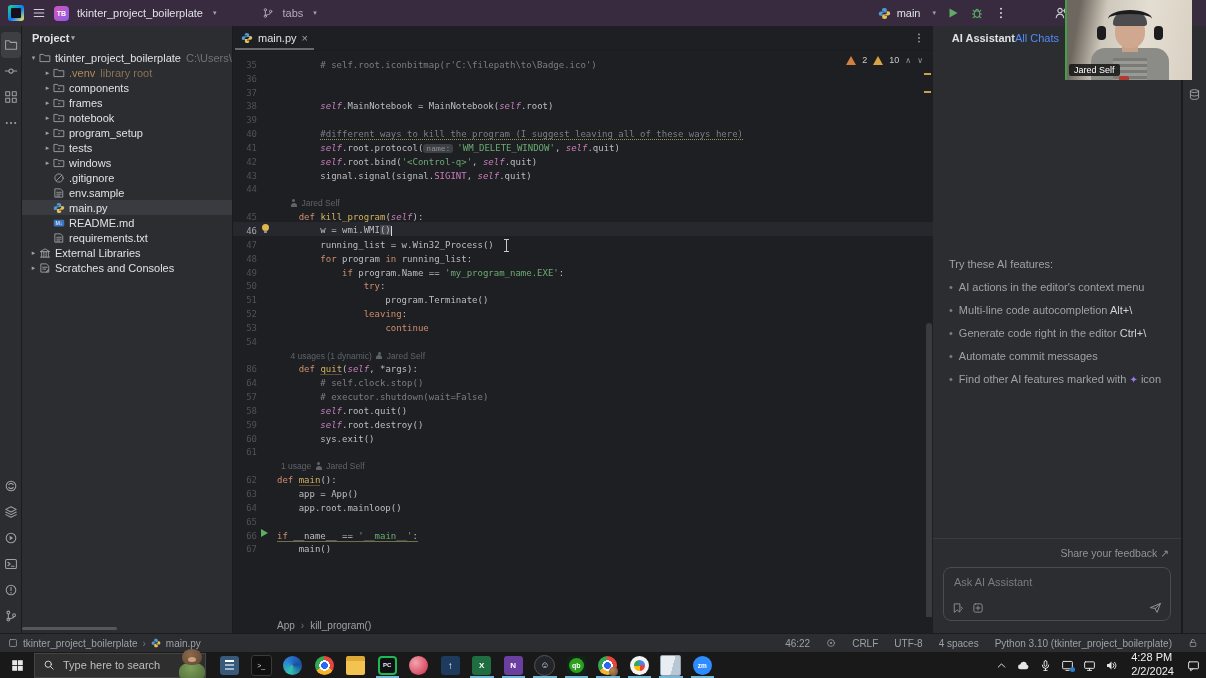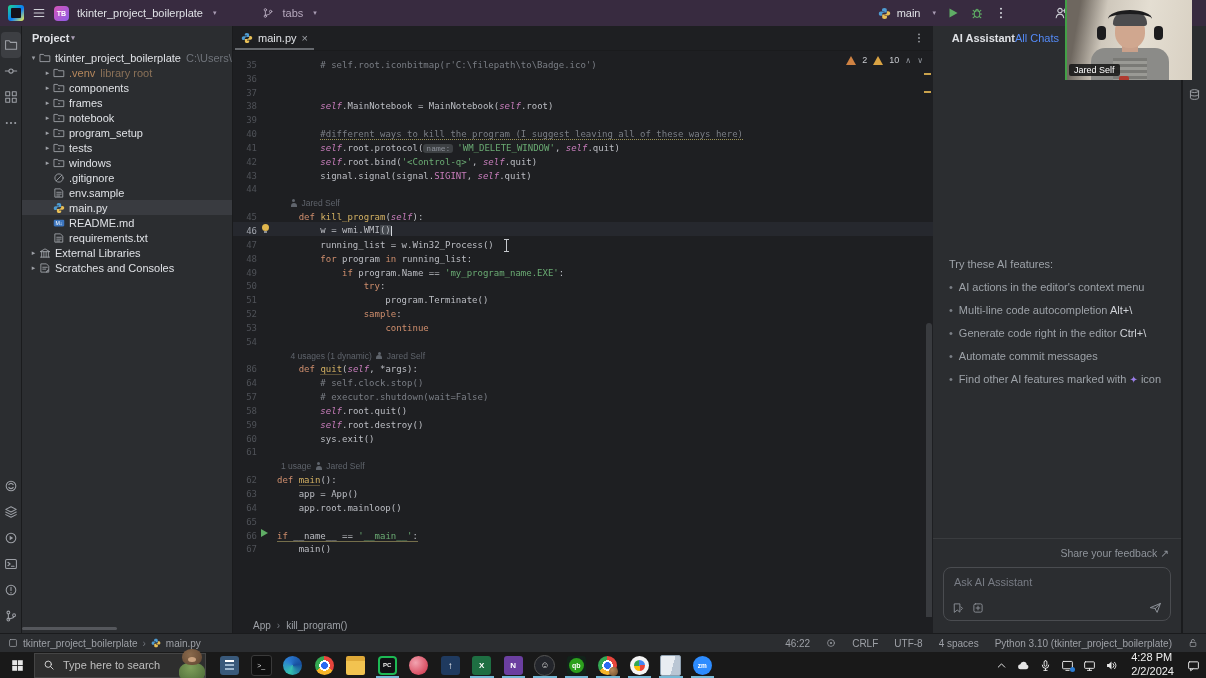--- a/index.html
+++ b/index.html
@@ -91,21 +91,21 @@
     border-top:4.5px solid transparent;border-bottom:4.5px solid transparent;}
   .inspections{position:absolute;right:10px;top:4px;display:flex;align-items:center;gap:6px;
     font-size:9px;color:#c8cbd0;font-family:"Liberation Sans",sans-serif;}
   .wtri{width:0;height:0;border-left:5px solid transparent;border-right:5px solid transparent;display:inline-block;}
   .wtri.orange{border-bottom:9px solid #cf8243;}
   .wtri.yellow{border-bottom:9px solid #d9a343;}
   .insp-chev{color:#8f939a;font-size:8px;}
   .stripe-mark{position:absolute;right:2px;width:7px;height:2px;background:#caa24c;}
   .vscroll{position:absolute;right:1px;top:272px;width:6px;height:308px;background:#45474c;border-radius:3px;opacity:.7;}
   .breadcrumbs{position:absolute;left:0;right:0;bottom:0;height:16px;display:flex;align-items:center;gap:6px;
-    padding-left:20px;font-size:10px;color:#9da0a6;background:#1e1f22;}
+    padding-left:44px;font-size:10px;color:#9da0a6;background:#1e1f22;}
   .breadcrumbs .bsep{color:#6f737a;}
   .ibeam{position:absolute;left:273px;top:189px;width:1px;height:11px;background:#c6c9ce;}
   .ibeam::before,.ibeam::after{content:"";position:absolute;left:-2px;width:5px;height:1px;background:#c6c9ce;}
   .ibeam::before{top:-1px;} .ibeam::after{bottom:-1px;}
 
   
   .ai{position:absolute;left:933px;top:26px;width:249px;height:607px;background:#2b2d30;
     border-right:1px solid #1a1b1d;box-sizing:border-box;font-size:11px;}
   .ai-head{height:24px;display:flex;align-items:center;justify-content:flex-end;padding:0 10px;box-sizing:border-box;}
   .ai-title{font-weight:bold;color:#dfe1e5;}
@@ -623,21 +623,21 @@
             <span class="codetext"><span class="pln">                </span><span class="kw">try</span><span class="pln">:</span></span>
           </div>
           <div class="cl">
             <span class="gnum">51</span>
             <span class="gmark"></span>
             <span class="codetext"><span class="pln">                    program.Terminate()</span></span>
           </div>
           <div class="cl">
             <span class="gnum">52</span>
             <span class="gmark"></span>
-            <span class="codetext"><span class="pln">                </span><span class="kw">sample</span><span class="pln">:</span></span>
+            <span class="codetext"><span class="pln">                </span><span class="kw">leaving</span><span class="pln">:</span></span>
           </div>
           <div class="cl">
             <span class="gnum">53</span>
             <span class="gmark"></span>
             <span class="codetext"><span class="pln">                    </span><span class="kw">continue</span></span>
           </div>
           <div class="cl">
             <span class="gnum">54</span>
             <span class="gmark"></span>
             <span class="codetext"></span>

